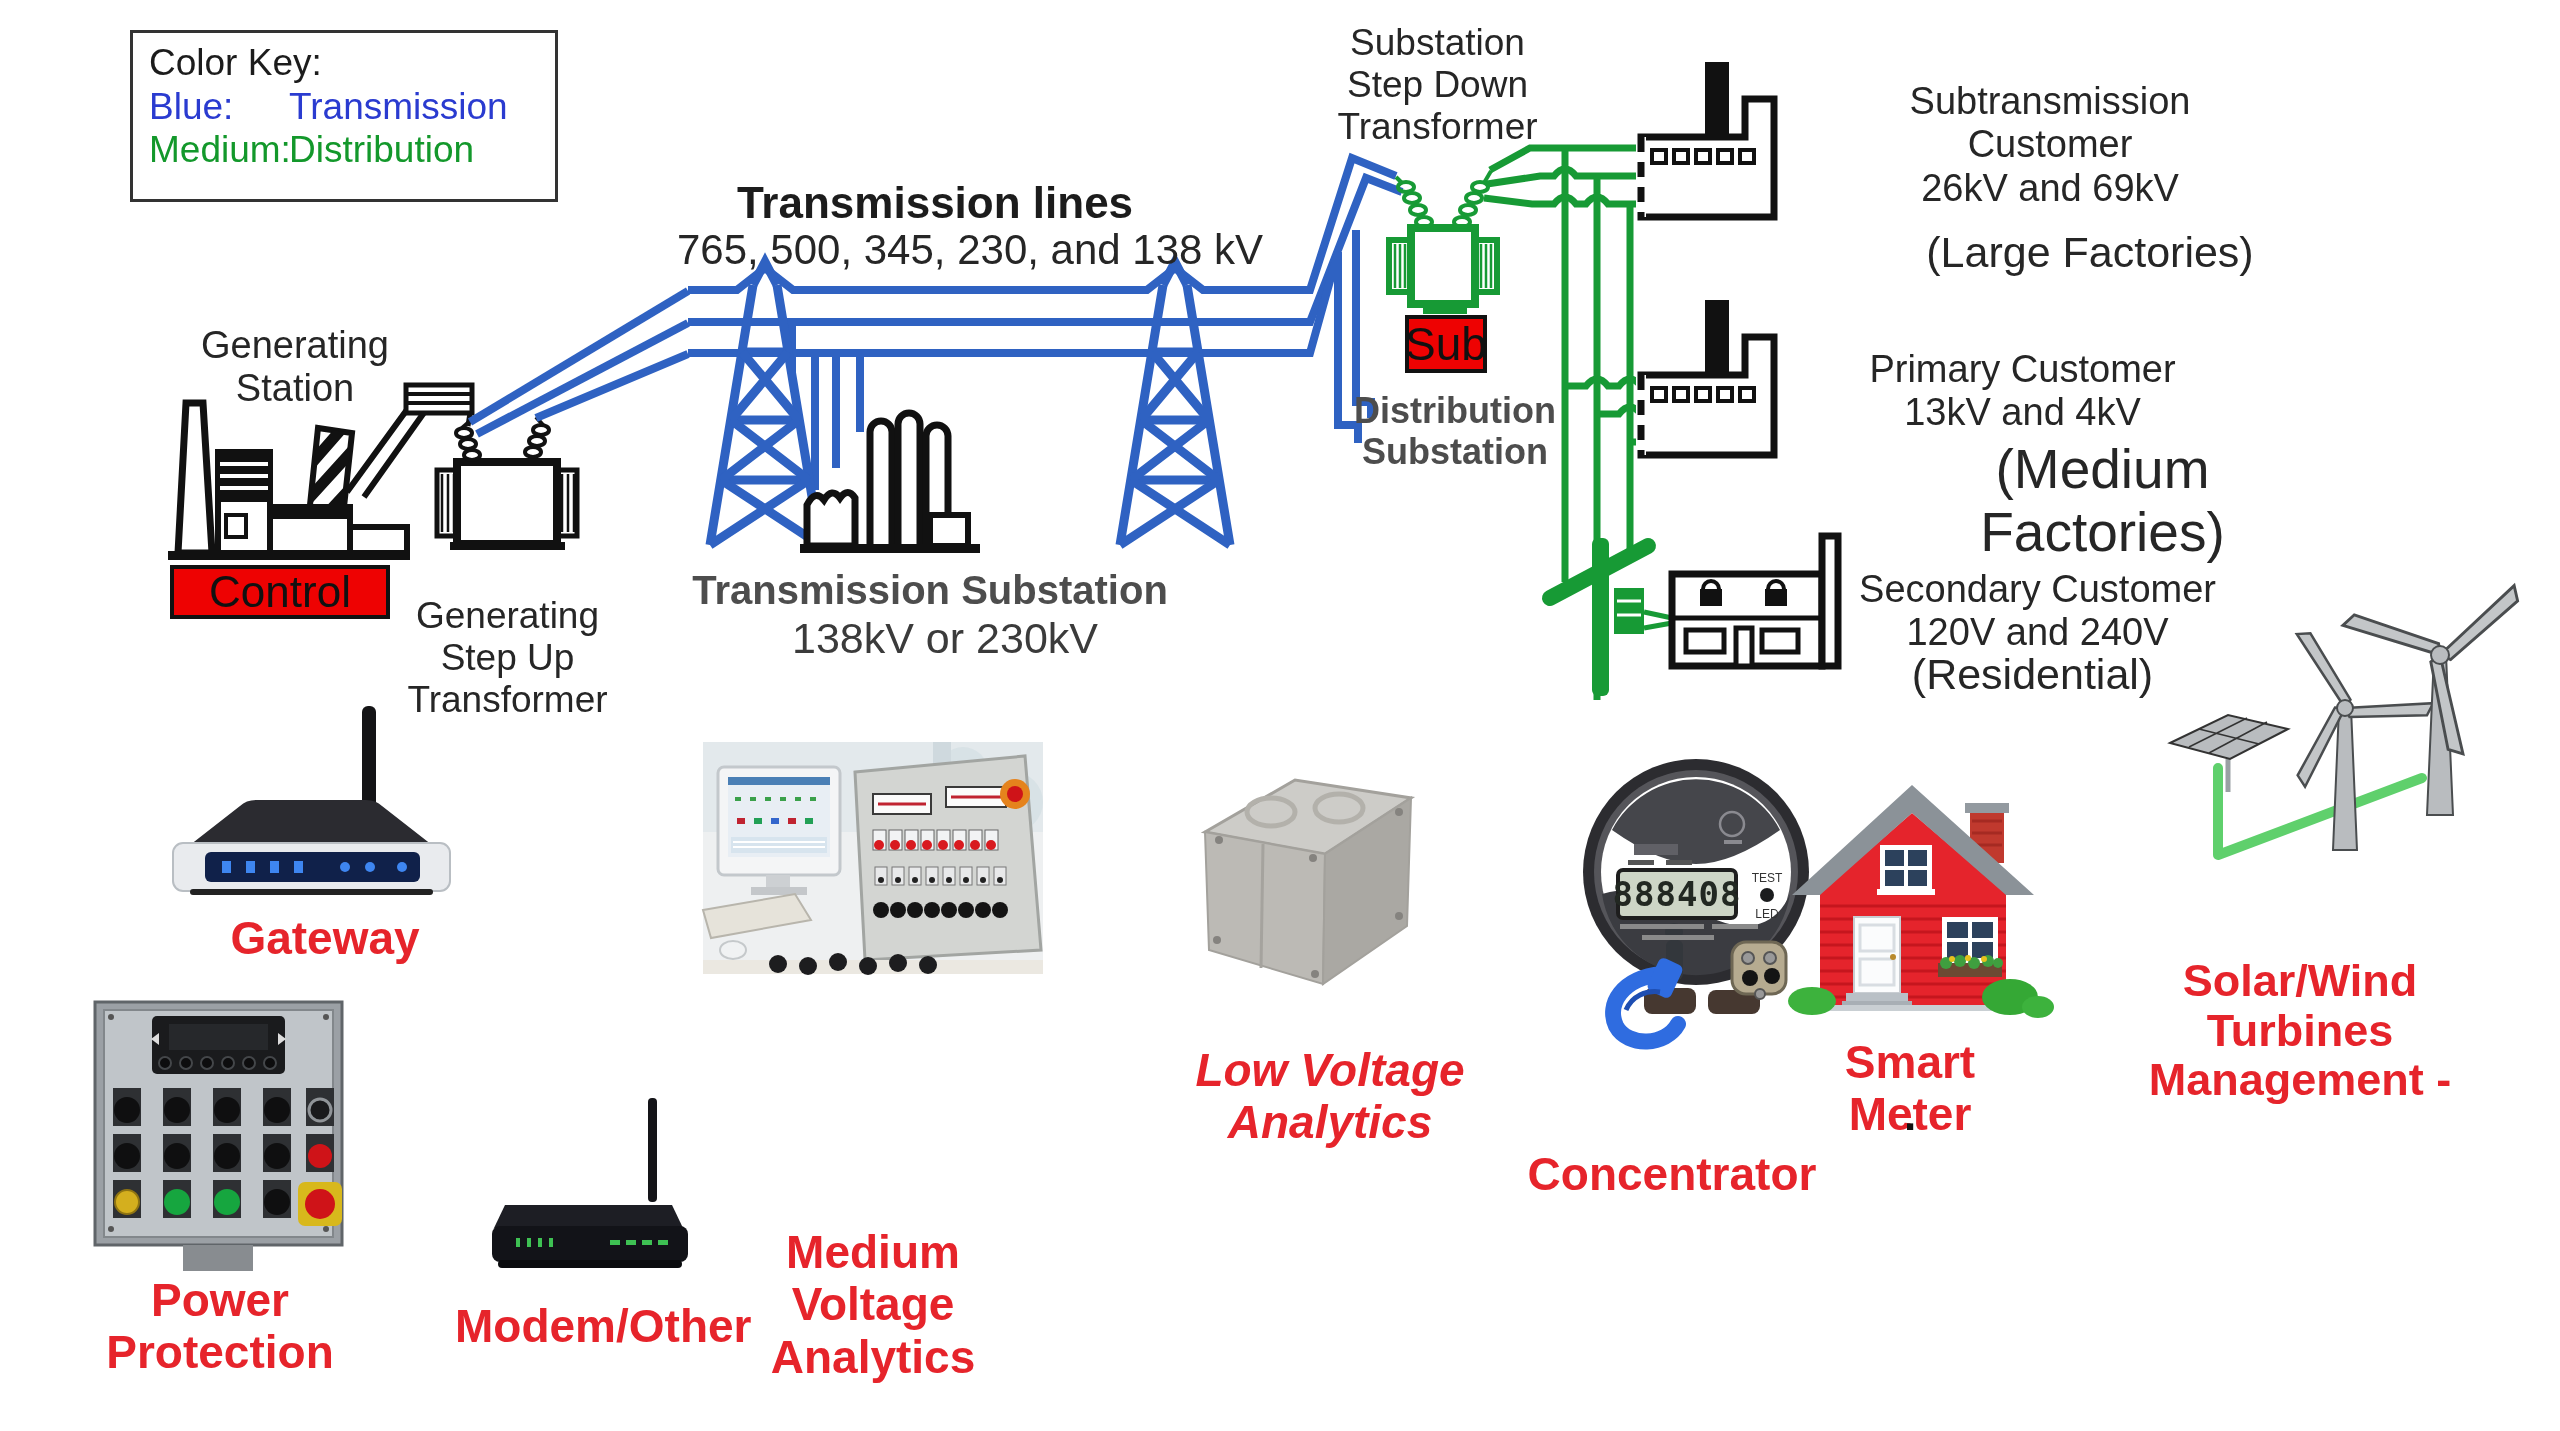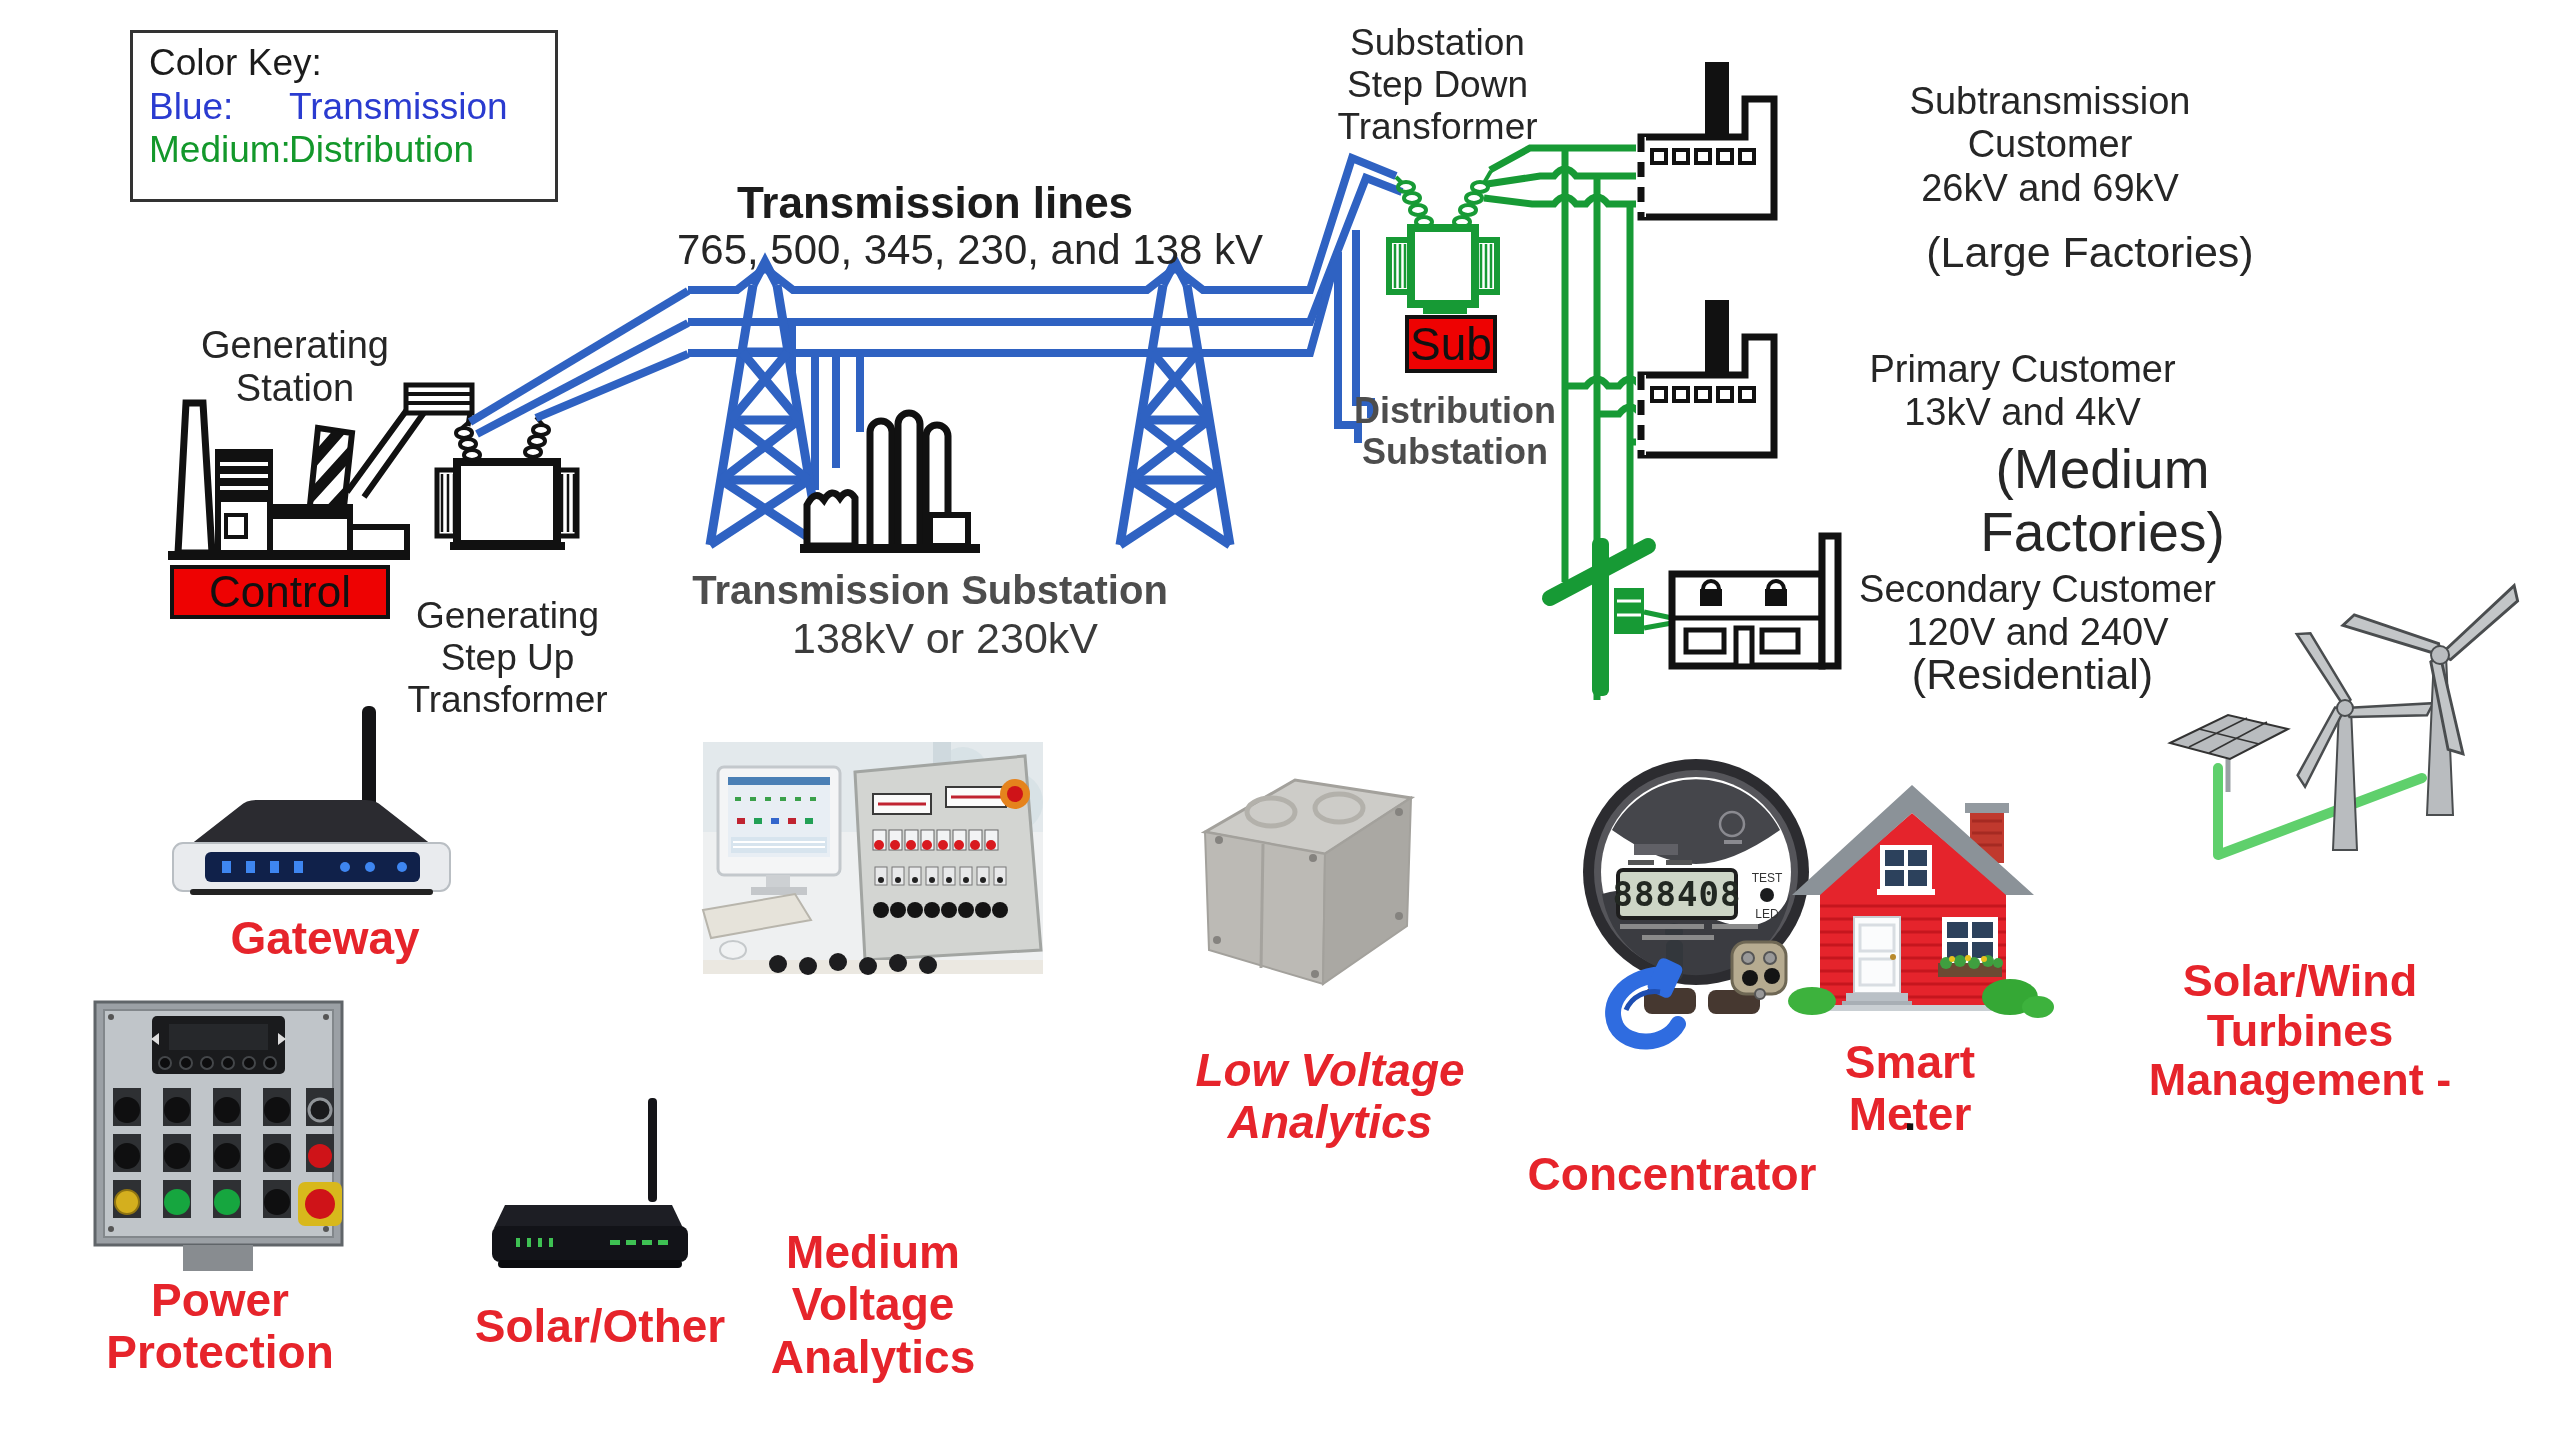--- a/index.html
+++ b/index.html
@@ -510,42 +510,42 @@
   <div class="lbl" style="left:700px;top:178px;width:470px;font-size:44px;font-weight:bold;color:#1c1c1c;">Transmission lines</div>
   <div class="lbl" style="left:650px;top:226px;width:640px;font-size:42px;">765, 500, 345, 230, and 138 kV</div>
 
   <div class="lbl boldgray" style="left:690px;top:568px;width:480px;font-size:40px;">Transmission Substation</div>
   <div class="lbl" style="left:700px;top:614px;width:490px;font-size:43px;color:#3b3b3b;">138kV or 230kV</div>
 
   <div class="lbl prelines" style="left:1320px;top:22px;width:235px;font-size:37px;">Substation
 Step Down
 Transformer</div>
 
-  <div class="redbox" style="left:1405px;top:315px;width:92px;height:58px;font-size:46px;">Sub</div>
+  <div class="redbox" style="left:1405px;top:315px;width:82px;height:58px;font-size:46px;">Sub</div>
 
   <div class="lbl prelines boldgray" style="left:1340px;top:390px;width:230px;font-size:36px;">Distribution
 Substation</div>
 
   <div class="lbl prelines" style="left:1860px;top:80px;width:380px;font-size:38px;">Subtransmission
 Customer
 26kV and 69kV</div>
   <div class="lbl" style="left:1900px;top:228px;width:380px;font-size:43px;">(Large Factories)</div>
 
   <div class="lbl prelines" style="left:1830px;top:348px;width:385px;font-size:38px;">Primary Customer
 13kV and 4kV</div>
   <div class="lbl" style="left:1910px;top:438px;width:385px;font-size:55px;">(Medium Factories)</div>
 
   <div class="lbl prelines" style="left:1845px;top:568px;width:385px;font-size:38px;">Secondary Customer
 120V and 240V</div>
   <div class="lbl" style="left:1840px;top:650px;width:385px;font-size:43px;">(Residential)</div>
 
   <div class="lbl redlbl" style="left:190px;top:912px;width:270px;font-size:46px;">Gateway</div>
   <div class="lbl prelines redlbl" style="left:95px;top:1274px;width:250px;font-size:46px;">Power
 Protection</div>
-  <div class="lbl redlbl" style="left:455px;top:1300px;width:290px;font-size:46px;">Solar/Other</div>
+  <div class="lbl redlbl" style="left:455px;top:1300px;width:290px;font-size:46px;">Modem/Other</div>
   <div class="lbl prelines redlbl" style="left:713px;top:1226px;width:320px;font-size:46px;">Medium Voltage
 Analytics</div>
   <div class="lbl prelines redlbl" style="left:1190px;top:1044px;width:280px;font-size:46px;font-style:italic;">Low Voltage
 Analytics</div>
   <div class="lbl redlbl" style="left:1522px;top:1148px;width:300px;font-size:46px;">Concentrator</div>
   <div class="lbl redlbl" style="left:1780px;top:1036px;width:260px;font-size:46px;">Smart Meter</div>
   <div class="lbl" style="left:1895px;top:1090px;width:30px;font-size:44px;font-weight:bold;color:#111;">.</div>
   <div class="lbl prelines redlbl" style="left:2135px;top:956px;width:330px;font-size:45px;line-height:1.1;">Solar/Wind
 Turbines
 Management -</div>

